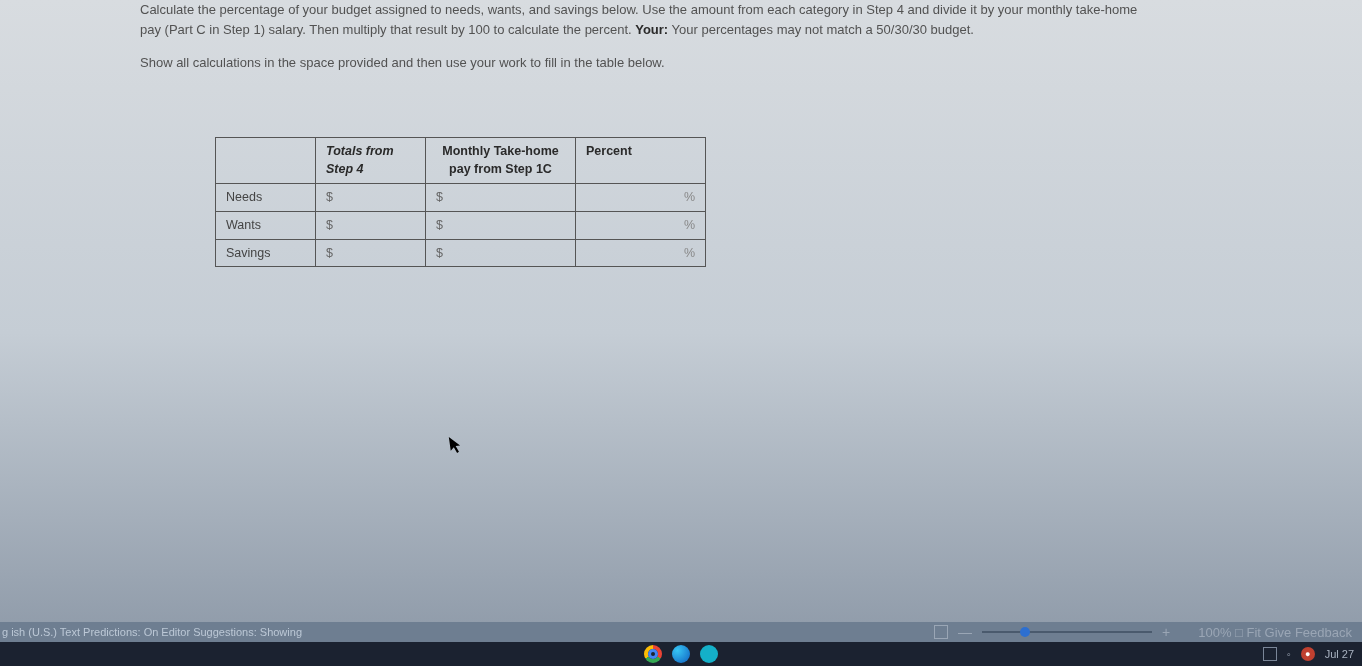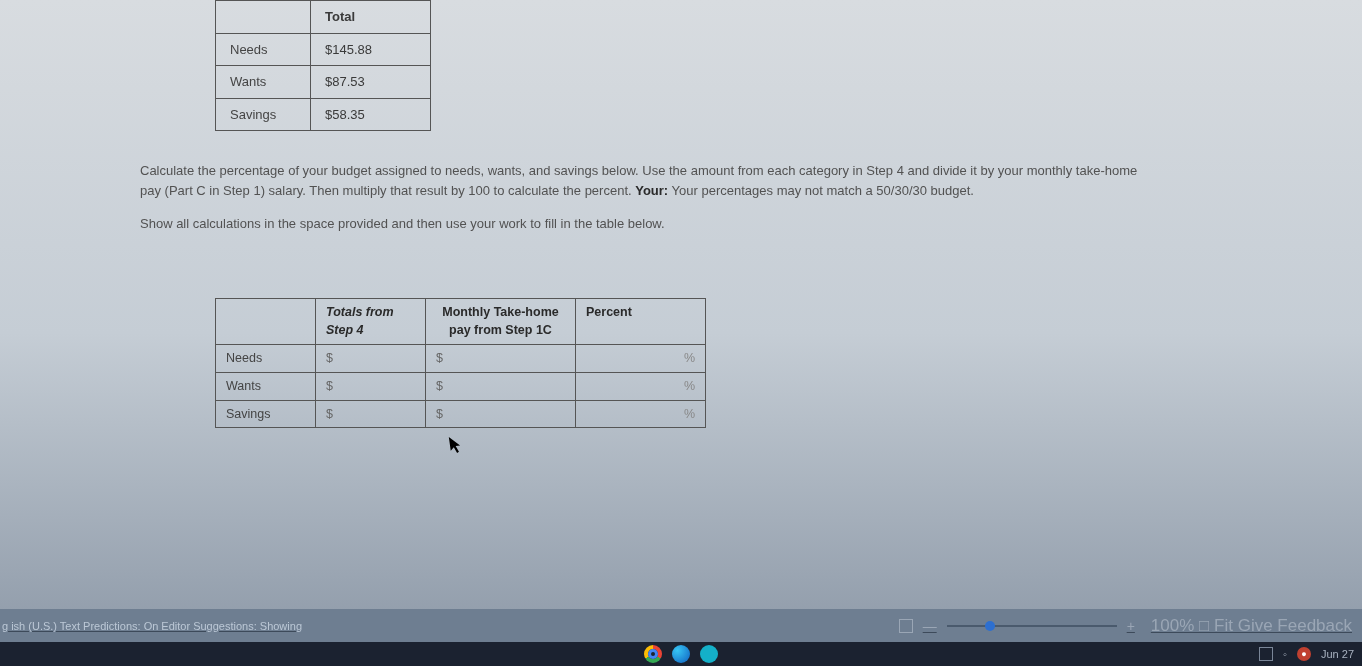--- a/index.html
+++ b/index.html
@@ -83,29 +83,28 @@
   table.percent .col-totals { width: 110px; font-style: italic; }
   table.percent .col-monthly { width: 150px; text-align: center; }
   table.percent .col-percent { width: 130px; }
   table.percent .pct-cell { text-align: right; color: #888; }
   table.percent .dollar { color: #666; }
 
   .status-bar {
     position: absolute;
     left: 0; right: 0;
     bottom: 24px;
-    height: 33px;
+    height: 20px;
     background: #6e7e91;
     display: flex;
     align-items: center;
     justify-content: space-between;
     padding: 0 10px 0 2px;
     color: #3d4a5a;
     font-size: 11px;
-    text-decoration: underline;
   }
   .status-left {
     display: flex;
     gap: 6px;
     align-items: center;
     color: #bcc8d6;
     font-size: 11px;
   }
   .status-right {
     display: flex;
@@ -120,21 +119,21 @@
   .zoom-track {
     width: 170px; height: 2px; background: #4a5a6d; position: relative;
     display:inline-block;
   }
   .zoom-thumb {
     position: absolute; left: 38px; top: -4px;
     width: 10px; height: 10px; border-radius: 50%;
     background: #2d6fd0;
   }
   .zoom-btn { color: #9aa6b5; font-size: 14px; }
-  .zoom-readout { color: #9aa6b5; font-size: 17px; margin-left: 6px; text-align: center; }
+  .zoom-readout { color: #9aa6b5; font-size: 13px; margin-left: 18px; text-align: center; }
 
   .taskbar {
     position: absolute;
     left: 0; right: 0; bottom: 0;
     height: 24px;
     background: #1b2230;
     display:flex;
     align-items:center;
     justify-content: space-between;
     padding: 0 8px;
@@ -168,40 +167,20 @@
     height: 18px;
     color: #000;
     transform: rotate(-8deg);
   }
 </style>
 </head>
 <body>
 
 <div class="page">
 
-  <table class="totals">
-    <tbody>
-        <tr>
-      <th class="blank-head"></th>
-      <th class="total-head">Total</th>
-    </tr>
-    <tr>
-      <td class="row-label">Needs</td>
-      <td>$145.88</td>
-    </tr>
-    <tr>
-      <td class="row-label">Wants</td>
-      <td>$87.53</td>
-    </tr>
-    <tr>
-      <td class="row-label">Savings</td>
-      <td>$58.35</td>
-    </tr>
-  </tbody>
-    </table>
 
 
   <p class="body-text">
     <span>Calculate the percentage of your budget assigned to needs, wants, and savings below. Use the amount from each category in Step 4 and divide it by your monthly take-home pay (Part C in Step 1) salary. Then multiply that result by 100 to calculate the percent. </span>
     <span class="note-label">Your:</span>
     <span> Your percentages may not match a 50/30/30 budget.</span>
   </p>
 
   <p class="body-text">Show all calculations in the space provided and then use your work to fill in the table below.</p>
 
@@ -261,15 +240,15 @@
   </div>
   <div style="display:flex; gap:10px; align-items:center; position:absolute; left:50%; transform:translateX(-50%);">
     <span class="tb-circle chrome"></span>
     <span class="tb-circle edge"></span>
     <span class="tb-circle teal"></span>
   </div>
   <div class="taskbar-right">
     <span class="sys-icon"></span>
     <span>◦</span>
     <span class="ampm">●</span>
-    <span>Jun 27</span>
+    <span>Jul 27</span>
   </div>
 </div>
 
 </body></html>

